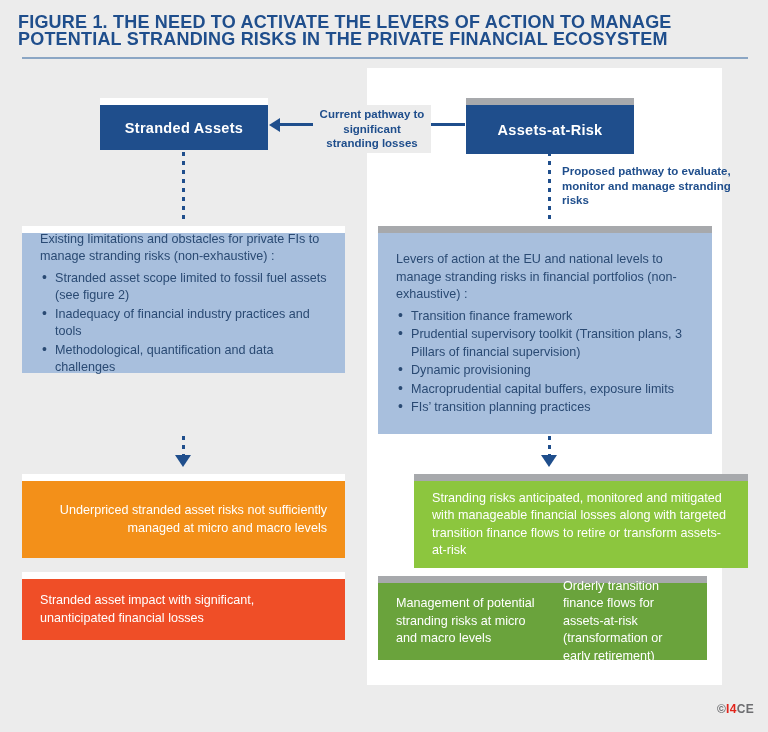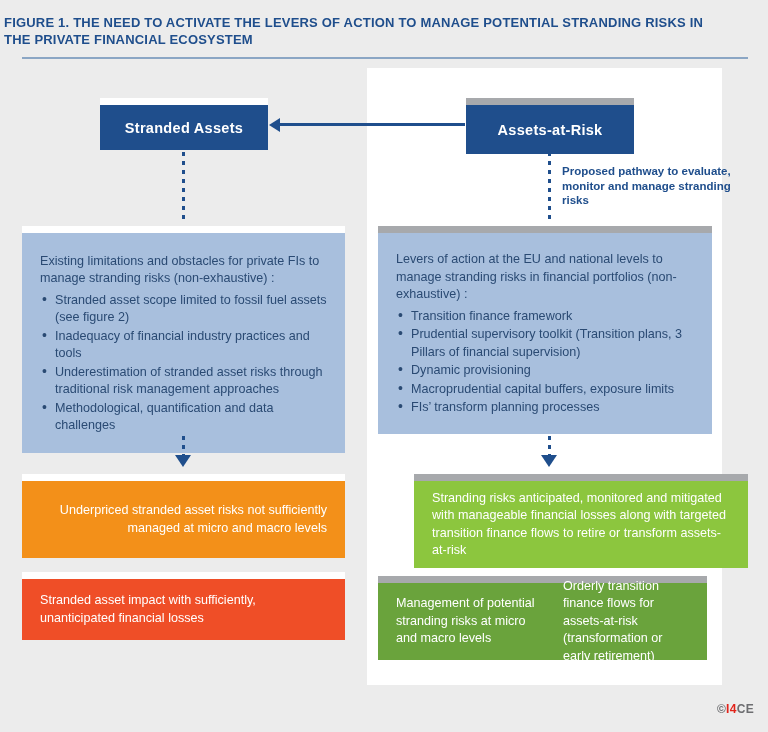--- a/index.html
+++ b/index.html
@@ -11,23 +11,23 @@
   }
   #figure {
     position: relative;
     width: 768px; height: 732px;
     background: #ececec;
   }
 
   
   .title {
     position: absolute;
-    left: 4px; top: 14px; width: 726px;
+    left: 18px; top: 14px; width: 726px;
     color: #1F4E8C;
-    font-size: 13px;
+    font-size: 18px;
     font-weight: bold;
     line-height: 17px;
     letter-spacing: 0.2px;
     text-transform: uppercase;
   }
   .title-rule {
     position: absolute;
     left: 22px; top: 57px; width: 726px; height: 2px;
     background: #8ba6c4;
   }
@@ -163,69 +163,71 @@
 
   <div class="white-panel"></div>
 
   <div class="box" style="left:100px; top:98px; width:168px; height:52px;">
     <div class="cap cap-white"></div>
     <div class="body hdr-body">Stranded Assets</div>
   </div>
 
   <div class="v-dots" style="left:182px; top:152px; height:72px;"></div>
 
-  <div class="box" style="left:22px; top:226px; width:323px; height:227px;">
+  <div class="box" style="left:22px; top:226px; width:323px; height:147px;">
     <div class="cap cap-white"></div>
     <div class="body info-body">
       <div class="lead">Existing limitations and obstacles for private FIs to manage stranding risks (non-exhaustive) :</div>
       <ul>
         <li>Stranded asset scope limited to fossil fuel assets (see figure 2)</li>
         <li>Inadequacy of financial industry practices and tools</li>
-        <li>Underestimation of stranded asset risks through traditional risk management approaches</li>
         <li>Methodological, quantification and data challenges</li>
       </ul>
     </div>
   </div>
 
   <div class="v-dots" style="left:182px; top:436px; height:22px;"></div>
   <div class="v-arrowhead" style="left:175px; top:455px;"></div>
 
   <div class="box" style="left:22px; top:474px; width:323px; height:84px;">
     <div class="cap cap-white"></div>
     <div class="body solid-body orange-body">Underpriced stranded asset risks not sufficiently managed at micro and macro levels</div>
   </div>
 
   <div class="box" style="left:22px; top:572px; width:323px; height:68px;">
     <div class="cap cap-white"></div>
-    <div class="body solid-body red-body">Stranded asset impact with sufficiently, unanticipated financial losses</div>
+    <div class="body solid-body red-body">Stranded asset impact with significant, unanticipated financial losses</div>
   </div>
 
   <div class="h-line" style="left:280px; top:123px; width:185px;"></div>
   <div class="h-arrowhead" style="left:269px; top:118px;"></div>
+  <div class="conn-label center" style="left:313px; top:105px; width:118px; background:#ececec; padding:2px 4px;">
+    <span>Current pathway to significant stranding losses</span>
+  </div>
 
   <div class="box" style="left:466px; top:98px; width:168px; height:56px;">
     <div class="cap cap-gray"></div>
     <div class="body hdr-body">Assets-at-Risk</div>
   </div>
 
   <div class="v-dots" style="left:548px; top:152px; height:72px;"></div>
   <div class="conn-label" style="left:562px; top:164px; width:180px;">
     <span>Proposed pathway to evaluate, monitor and manage stranding risks</span>
   </div>
 
   <div class="box" style="left:378px; top:226px; width:334px; height:208px;">
     <div class="cap cap-gray"></div>
     <div class="body info-body">
       <div class="lead">Levers of action at the EU and national levels to manage stranding risks in financial portfolios (non-exhaustive) :</div>
       <ul>
         <li>Transition finance framework</li>
         <li>Prudential supervisory toolkit (Transition plans, 3 Pillars of financial supervision)</li>
         <li>Dynamic provisioning</li>
         <li>Macroprudential capital buffers, exposure limits</li>
-        <li>FIs’ transform planning processes</li>
+        <li>FIs’ transition planning practices</li>
       </ul>
     </div>
   </div>
 
   <div class="v-dots" style="left:548px; top:436px; height:22px;"></div>
   <div class="v-arrowhead" style="left:541px; top:455px;"></div>
 
   <div class="box" style="left:378px; top:474px; width:334px; height:94px;margin-left:36px;">
     <div class="cap cap-gray"></div>
     <div class="body solid-body lgreen-body">Stranding risks anticipated, monitored and mitigated with manageable financial losses along with targeted transition finance flows to retire or transform assets-at-risk</div>

